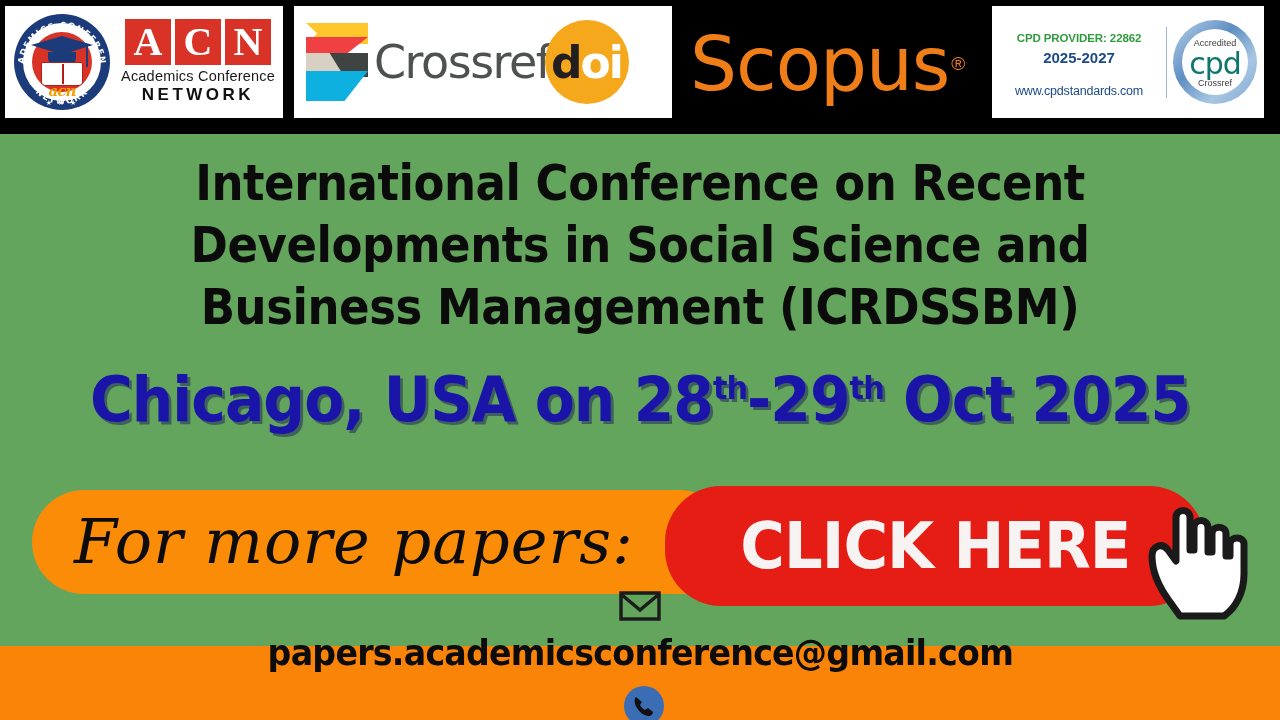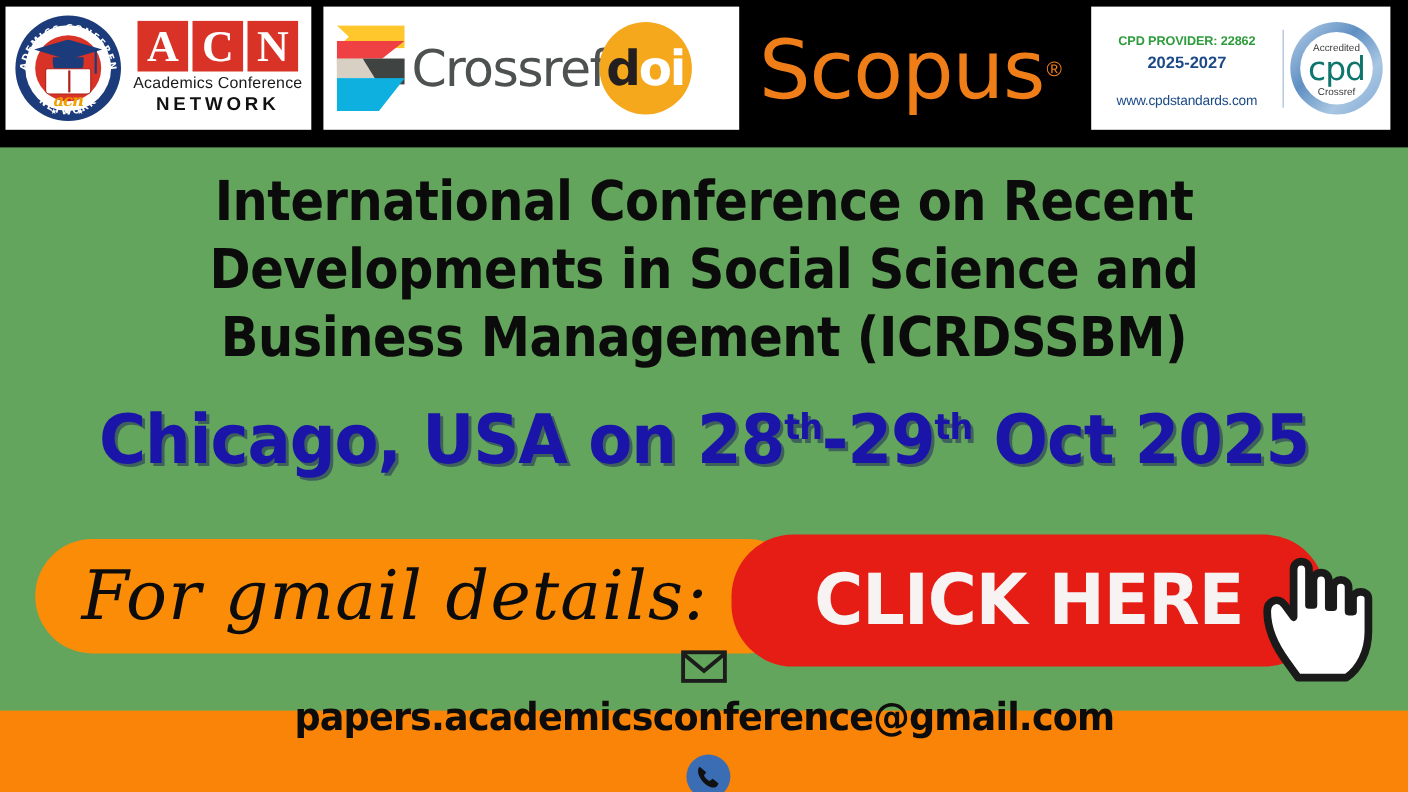--- a/index.html
+++ b/index.html
@@ -518,21 +518,21 @@
       </div>
     </div>
   </div>
 
   <div class="title">International Conference on Recent Developments in Social Science and Business Management (ICRDSSBM)</div>
 
   <div class="dateline"><span>Chicago, USA on </span><span>28</span><sup>th</sup><span>-</span><span>29</span><sup>th</sup><span> Oct 2025</span></div>
 
   <div class="cta">
     <div class="cta-orange">
-      <div class="cta-orange-text">For gmail details:</div>
+      <div class="cta-orange-text">For more papers:</div>
     </div>
     <div class="cta-red">
       <span class="cta-red-text">CLICK HERE</span>
     </div>
     <svg class="cursor-hand" viewBox="0 0 120 122">
       <path d="M30 104 C18 88 12 72 12 58 C12 48 22 44 28 52 L36 63 L36 20 C36 10 50 10 50 20 L50 52 L54 52 L54 30 C54 20 68 20 68 30 L68 54 L72 54 L72 36 C72 27 86 27 86 36 L86 58 L90 58 L90 46 C90 38 104 38 104 46 L104 76 C104 94 96 110 84 118 L40 118 Z" fill="#ffffff" stroke="#1a1a1a" stroke-width="7" stroke-linejoin="round"></path>
     </svg>
   </div>
 
   <div class="footer">

